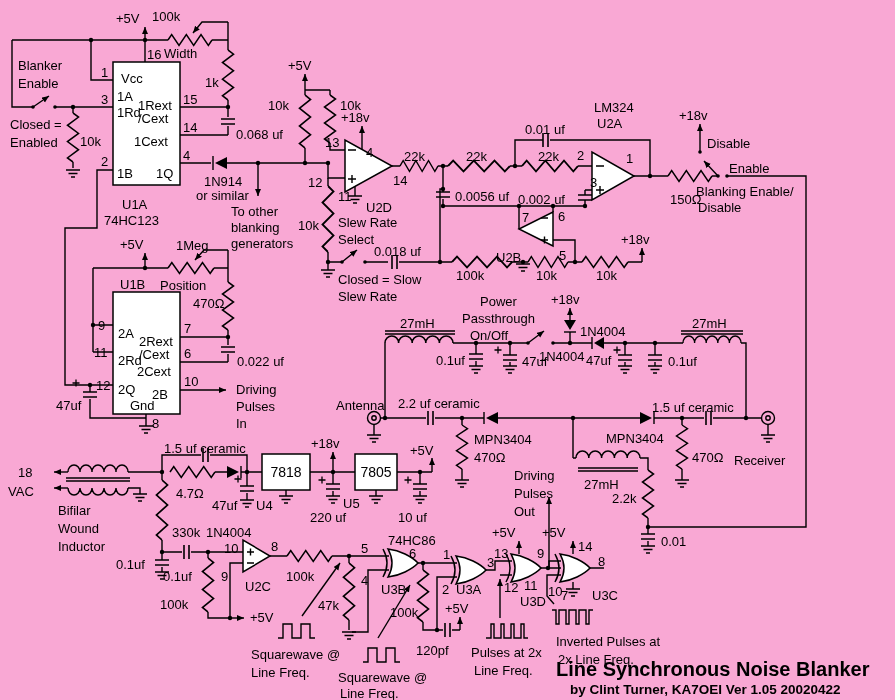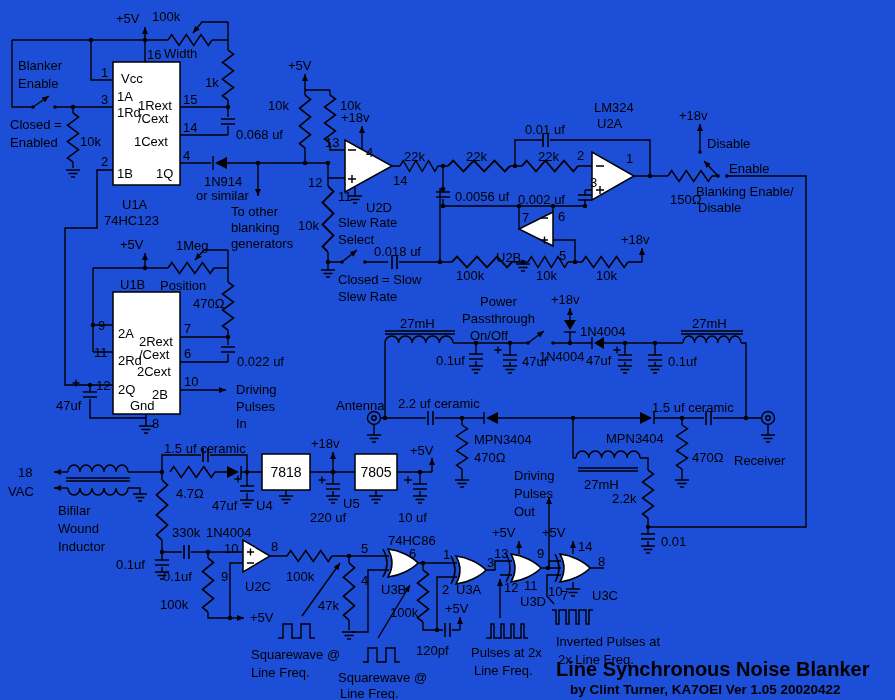--- a/index.html
+++ b/index.html
@@ -1,16 +1,16 @@
 <!DOCTYPE html>
 <html><head>
 <meta charset="utf-8">
 <style>
   html,body{margin:0;padding:0;background:#fff;}
-  .stage{position:relative;width:895px;height:700px;background:#1d4ed8;font-family:"Liberation Sans",sans-serif;}
+  .stage{position:relative;width:895px;height:700px;background:#f9a8d4;font-family:"Liberation Sans",sans-serif;}
   svg{display:block}
   .w{stroke:#000;stroke-width:1.4;fill:none;}
   .sym{stroke:#000;stroke-width:1.4;fill:none;}
   .blk{fill:#000;stroke:none;}
   .box{fill:#fff;stroke:#000;stroke-width:1.5;}
   .tri{fill:#fff;stroke:#000;stroke-width:1.5;}
   .t{font:13px "Liberation Sans",sans-serif;fill:#000;}
   .tc{font:14px "Liberation Sans",sans-serif;fill:#000;text-anchor:middle;}
   .tt{font:bold 20px "Liberation Sans",sans-serif;fill:#000;}
   .tb{font:bold 13.5px "Liberation Sans",sans-serif;fill:#000;}

